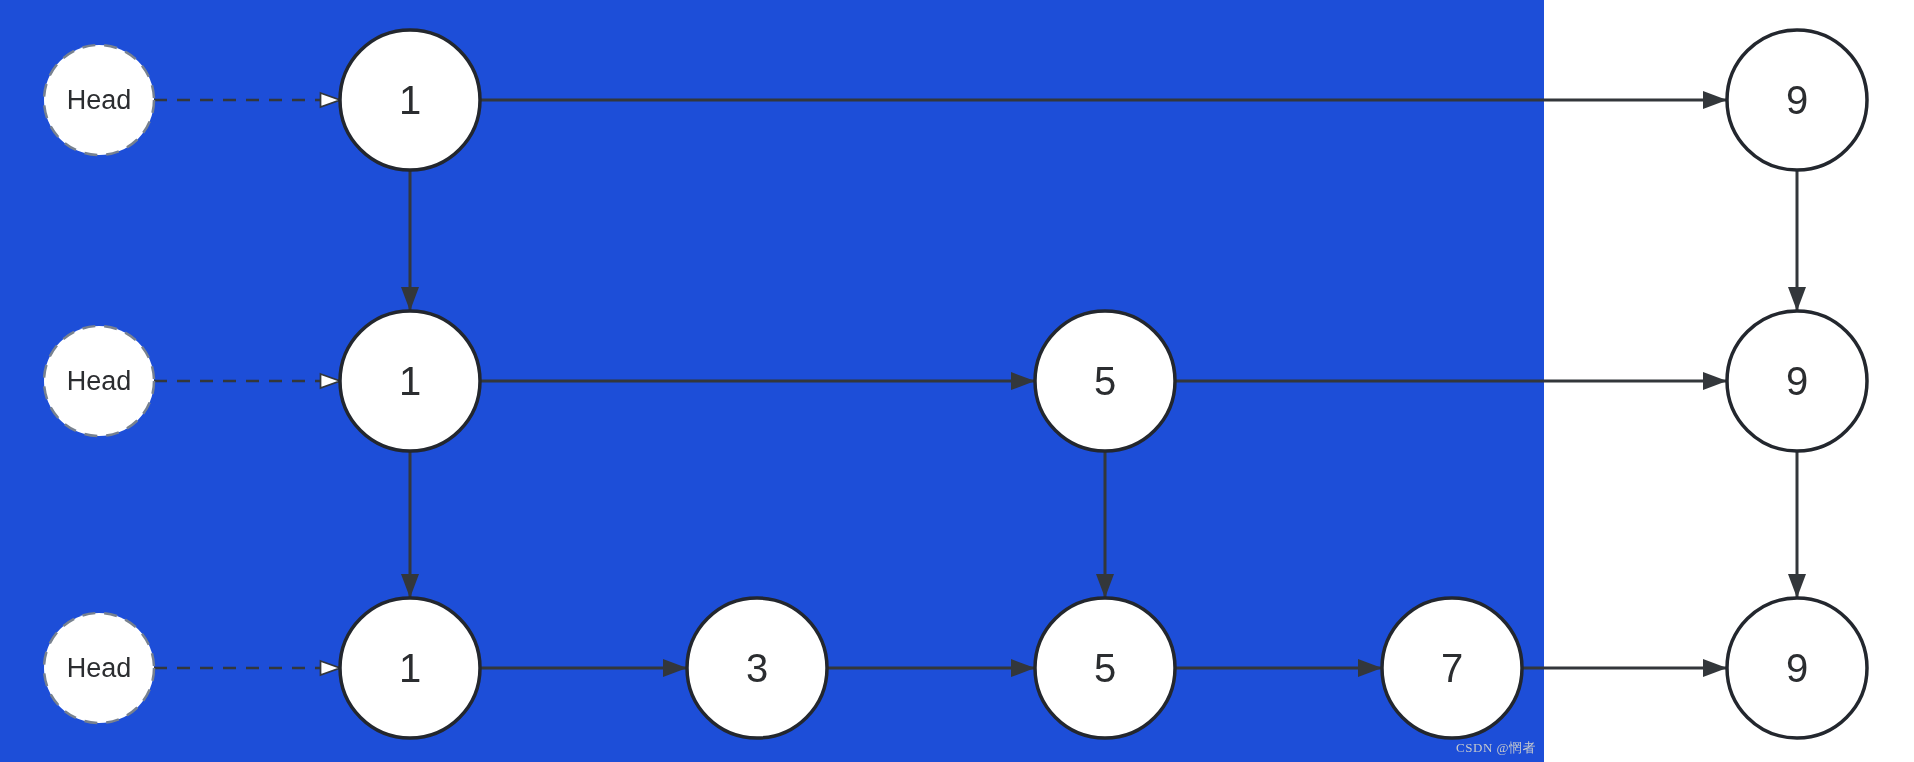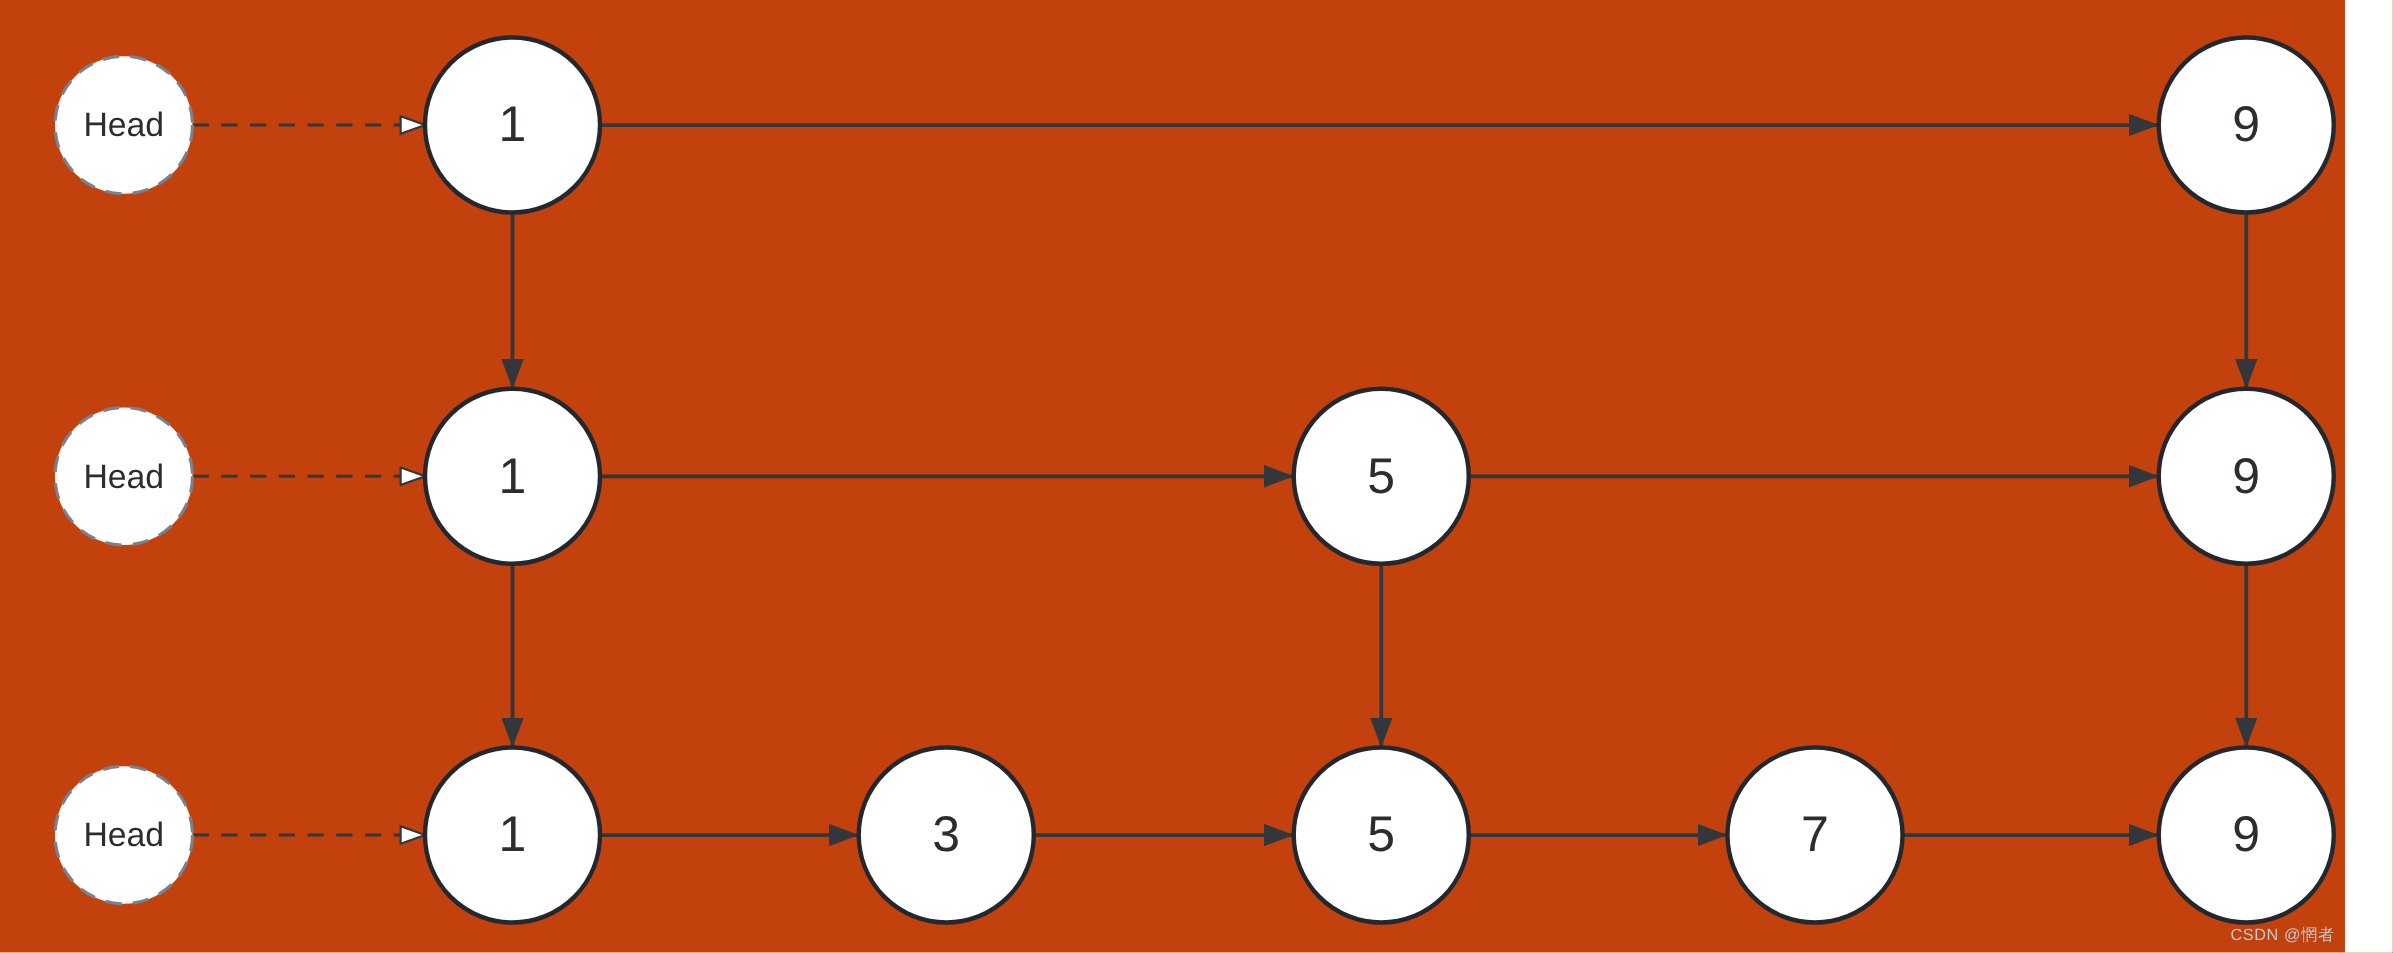--- a/index.html
+++ b/index.html
@@ -6,40 +6,41 @@
     margin: 0;
     padding: 0;
     background: #ffffff;
     width: 1914px;
     height: 762px;
     overflow: hidden;
     font-family: "Liberation Sans", sans-serif;
   }
   .stage {
     position: relative;
-    width: 1876px;
+    width: 1544px;
     height: 762px;
-    background: #c2410c;
+    background: #1d4ed8;
   }
   svg.diagram {
     display: block;
     width: 1914px;
     height: 762px;
   }
   svg text {
     font-family: "Liberation Sans", sans-serif;
   }
   .watermark {
     position: absolute;
     right: 8px;
     bottom: 5px;
     font-size: 13px;
     letter-spacing: 0.5px;
     color: #c6c9cc;
     user-select: none;
+    font-family: Liberation Serif, serif;
   }
 </style>
 </head>
 <body>
 
 <div class="stage">
   <svg class="diagram" id="diagram" viewBox="0 0 1914 762" xmlns="http://www.w3.org/2000/svg">
     <defs>
       <marker id="arrow-filled" viewBox="0 0 8 6" markerWidth="8" markerHeight="6" refX="8" refY="3" orient="auto" markerUnits="strokeWidth">
         <path d="M0,0 L8,3 L0,6 Z" fill="#33373b"></path>

